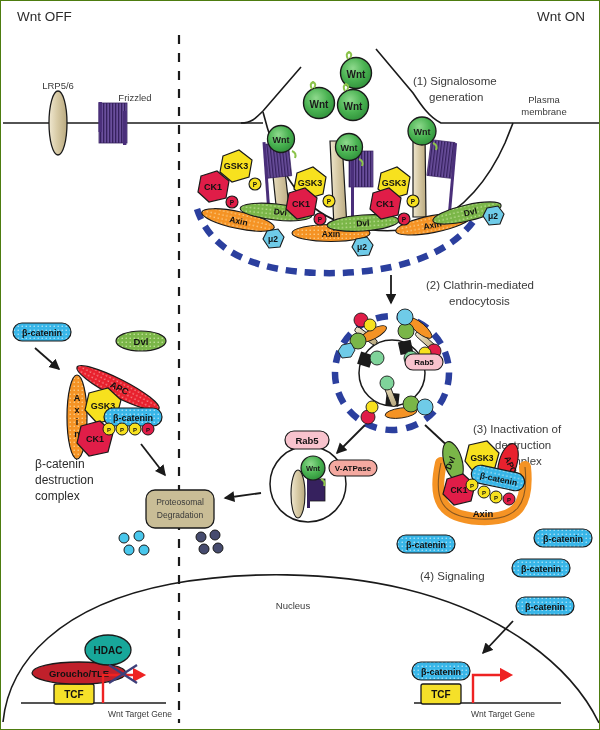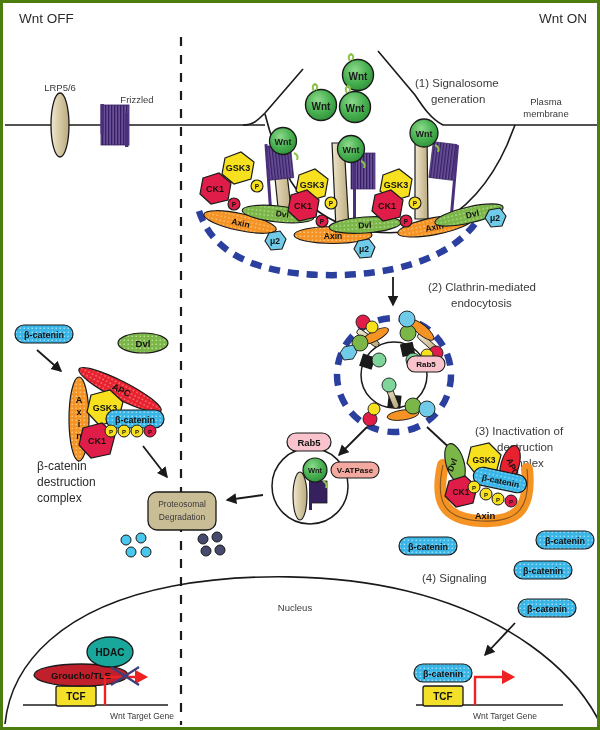--- a/index.html
+++ b/index.html
@@ -8,21 +8,21 @@
     background: #ffffff;
   }
   body {
     font-family: "Liberation Sans", sans-serif;
   }
   #page {
     position: relative;
     width: 600px;
     height: 730px;
     background: #ffffff;
-    border: 3px solid #4d7c0f;
+    border: 1px solid #4d7c0f;
     box-sizing: border-box;
     overflow: hidden;
   }
   #svgroot {
     position: absolute;
     top: 0; left: 0;
     width: 600px;
     height: 730px;
   }
   .ttl { font-size: 13.5px; fill: #2b2b2b; font-family: "Liberation Sans", sans-serif; }

